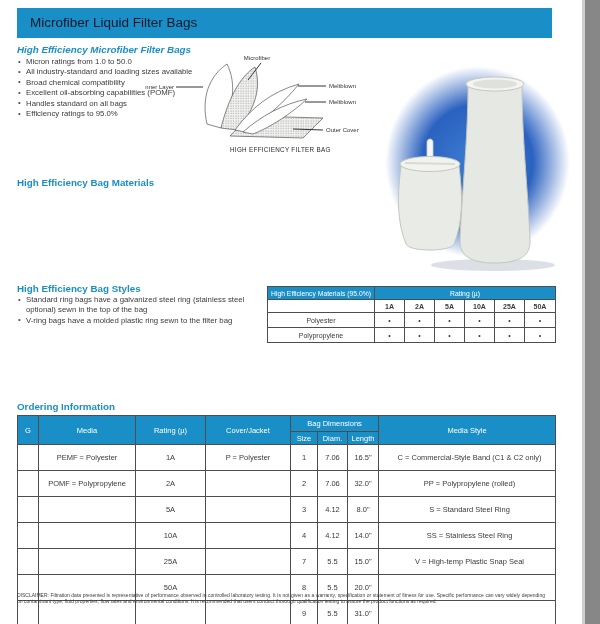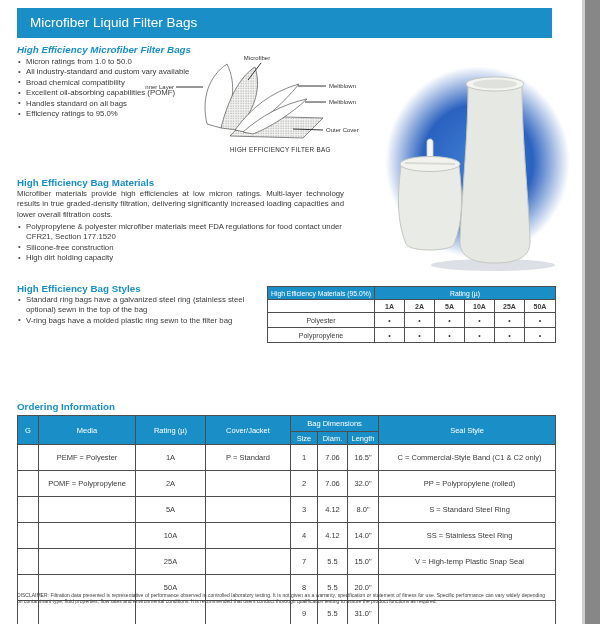--- a/index.html
+++ b/index.html
@@ -6,21 +6,21 @@
   .page {
     position:relative; width:600px; height:624px; overflow:hidden;
     background:#ffffff; font-family:"Liberation Sans", sans-serif; color:#3a3a3a;
   }
   .edge-strip {
     position:absolute; top:0; right:0; width:15px; height:624px;
     background:#878787; border-left:3px solid #cfcfcf;
   }
   .title-bar {
     position:absolute; left:17px; top:8px; width:535px; height:30px;
-    background:#1a8fc7; color:#ffffff; font-size:13.5px; line-height:30px;
+    background:#1a8fc7; color:#0f172a; font-size:13.5px; line-height:30px;
     padding-left:13px; box-sizing:border-box;
   }
   .sec-heading {
     position:absolute; color:#1a8fc7; font-weight:bold; font-size:9.8px; line-height:11px;
   }
   #heading-filter-bags { left:17px; top:44px;font-style:italic; }
   #heading-materials   { left:17px; top:177px; }
   #heading-styles      { left:17px; top:283px; }
   #heading-ordering    { left:17px; top:401px; }
 
@@ -67,21 +67,21 @@
 
 <div class="page">
 
   <div class="edge-strip"></div>
 
   <div class="title-bar">Microfiber Liquid Filter Bags</div>
 
   <div class="sec-heading" id="heading-filter-bags">High Efficiency Microfiber Filter Bags</div>
   <ul class="bullets" id="bullets-filter-bags">
     <li>Micron ratings from 1.0 to 50.0</li>
-    <li>All industry-standard and custom vary available</li>
+    <li>All industry-standard and loading sizes available</li>
     <li>Broad chemical compatibility</li>
     <li>Excellent oil-absorbing capabilities (POMF)</li>
     <li>Handles standard on all bags</li>
     <li>Efficiency ratings to 95.0%</li>
   </ul>
 
   <svg class="diagram" viewBox="0 0 255 105">
     <defs>
       <pattern id="dots" width="2.5" height="2.5" patternUnits="userSpaceOnUse">
         <rect width="2.5" height="2.5" fill="#f2f2f0"></rect>
@@ -119,26 +119,20 @@
     <path d="M 93,24 C 93,80 86,140 85,180 C 85,196 100,201 120,201 C 140,201 155,196 155,180 C 154,140 147,80 147,24 Z" fill="#e6e8e3" stroke="#c4c7c0" stroke-width="1"></path>
     <ellipse cx="120" cy="22" rx="29" ry="7" fill="#f4f5f1" stroke="#c4c7c0"></ellipse>
     <ellipse cx="120" cy="22" rx="22" ry="4.5" fill="#dfe1dc"></ellipse>
     <path d="M 26,104 C 22,135 22,160 31,182 C 34,190 76,190 79,182 C 88,160 88,135 84,104 Z" fill="#e9ebe6" stroke="#c4c7c0" stroke-width="1"></path>
     <path d="M 52,80 L 52,100 L 58,100 L 58,80 C 58,76 52,76 52,80 Z" fill="#f6f7f4" stroke="#c9ccc5" stroke-width="0.8"></path>
     <ellipse cx="55" cy="102" rx="30" ry="7.5" fill="#f2f3ef" stroke="#c4c7c0"></ellipse>
     <line x1="30" y1="101" x2="80" y2="102" stroke="#d8dad4" stroke-width="2"></line>
   </svg>
 
   <div class="sec-heading" id="heading-materials">High Efficiency Bag Materials</div>
-  <div class="para">Microfiber materials provide high efficiencies at low micron ratings.  Multi-layer technology results in true graded-density filtration, delivering significantly increased loading capacities and lower overall filtration costs.</div>
-  <ul class="bullets" id="bullets-materials">
-    <li>Polypropylene &amp; polyester microfiber materials meet FDA regulations for food contact under CFR21, Section 177.1520</li>
-    <li>Silicone-free construction</li>
-    <li>High dirt holding capacity</li>
-  </ul>
 
   <div class="sec-heading" id="heading-styles">High Efficiency Bag Styles</div>
   <ul class="bullets" id="bullets-styles">
     <li>Standard ring bags have a galvanized steel ring (stainless steel optional) sewn in the top of the bag</li>
     <li>V-ring bags have a molded plastic ring sewn to the filter bag</li>
   </ul>
 
   <table class="mat-table">
     <colgroup>
       <col style="width:107px">
@@ -199,34 +193,34 @@
         <col style="width:31px">
         <col style="width:177px">
     </colgroup>
     <thead>
       <tr class="r1">
         <th class="hd" rowspan="2">G</th>
         <th class="hd" rowspan="2">Media</th>
         <th class="hd" rowspan="2">Rating (µ)</th>
         <th class="hd" rowspan="2">Cover/Jacket</th>
         <th class="hd" colspan="3">Bag Dimensions</th>
-        <th class="hd" rowspan="2">Seal Style</th>
+        <th class="hd" rowspan="2">Media Style</th>
       </tr>
       <tr class="r2">
         <th class="hd">Size</th>
         <th class="hd">Diam.</th>
         <th class="hd">Length</th>
       </tr>
     </thead>
     <tbody>
       <tr>
         <td></td>
         <td>PEMF = Polyester</td>
         <td>1A</td>
-        <td>P = Standard</td>
+        <td>P = Polyester</td>
         <td>1</td>
         <td>7.06</td>
         <td>16.5"</td>
         <td class="ring-cell">C = Commercial-Style Band (C1 &amp; C2 only)</td>
       </tr>
       <tr>
         <td></td>
         <td>POMF = Polypropylene</td>
         <td>2A</td>
         <td></td>

